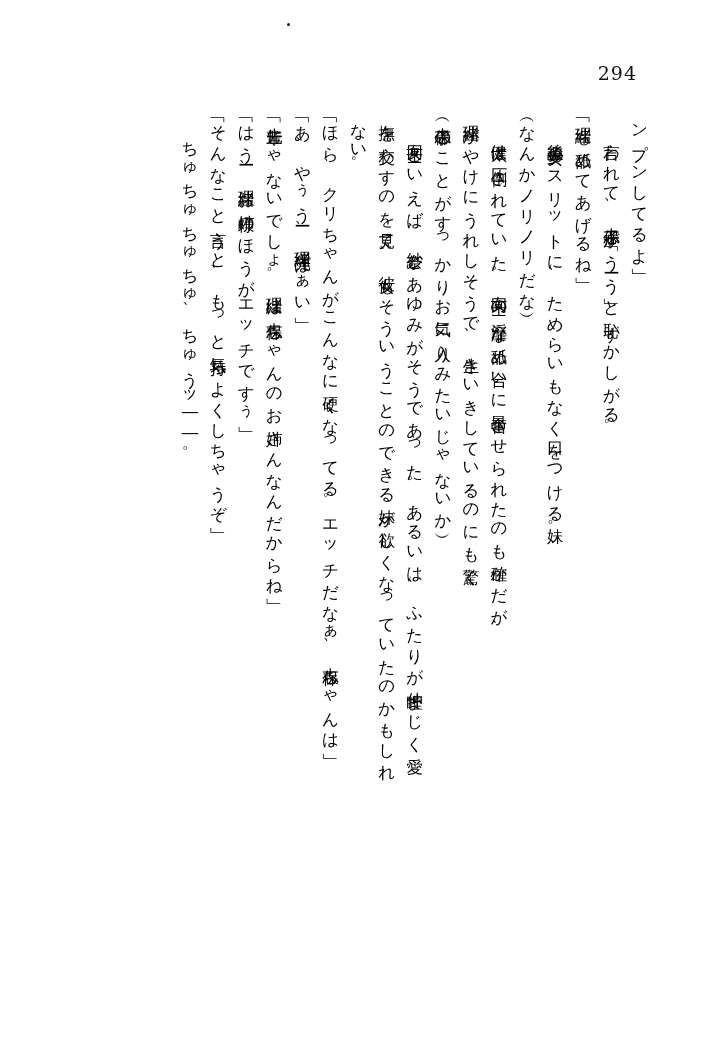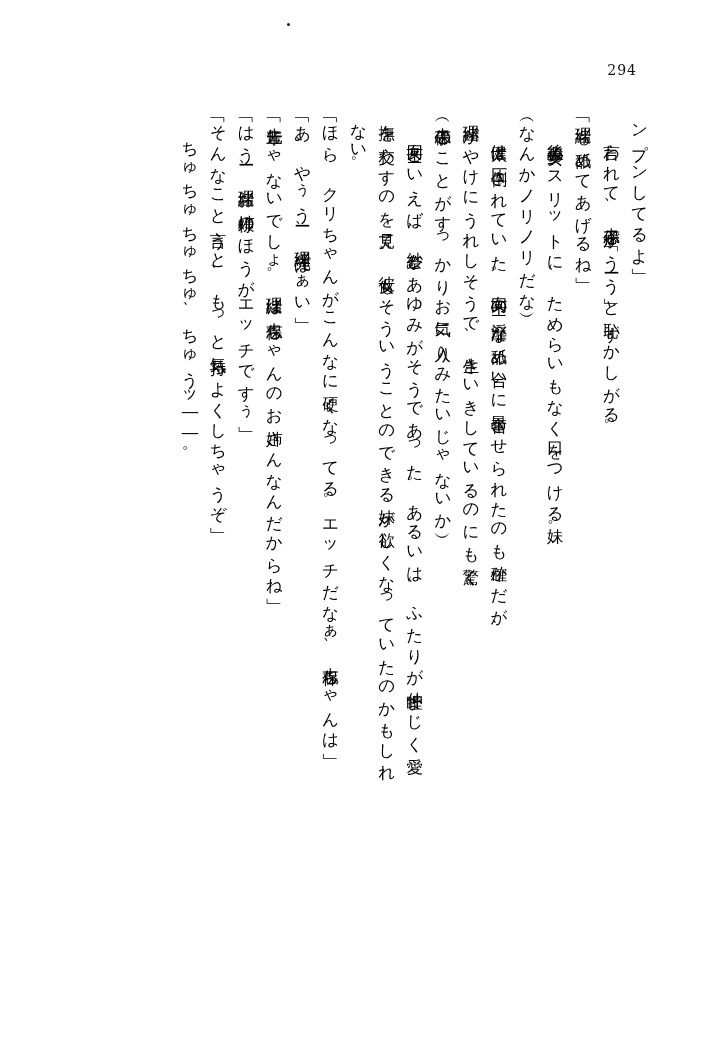--- a/index.html
+++ b/index.html
@@ -31,21 +31,21 @@
     width: 3px;
     height: 3px;
     background: #1a1a1a;
     border-radius: 50%;
   }
 
   .page-number {
     position: absolute;
     right: 78px;
     top: 62px;
-    font-size: 14px;
+    font-size: 19px;
     letter-spacing: 1px;
     font-family: "DejaVu Serif", "Liberation Serif", serif;
     color: #111;
   }
 
   
   .text-block {
     position: absolute;
     top: 112px;
     right: 68px;

